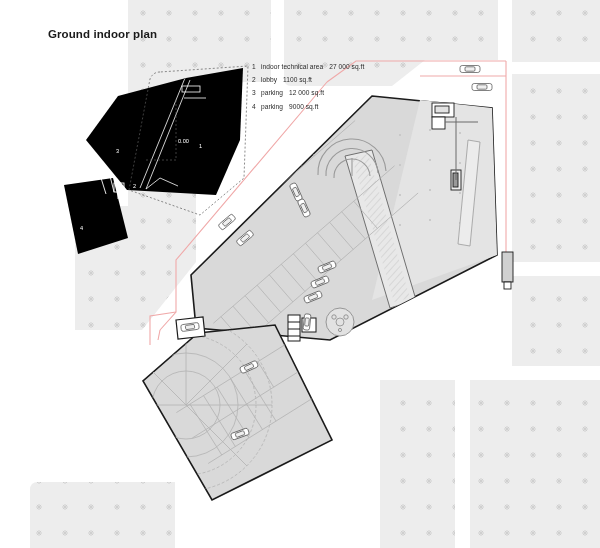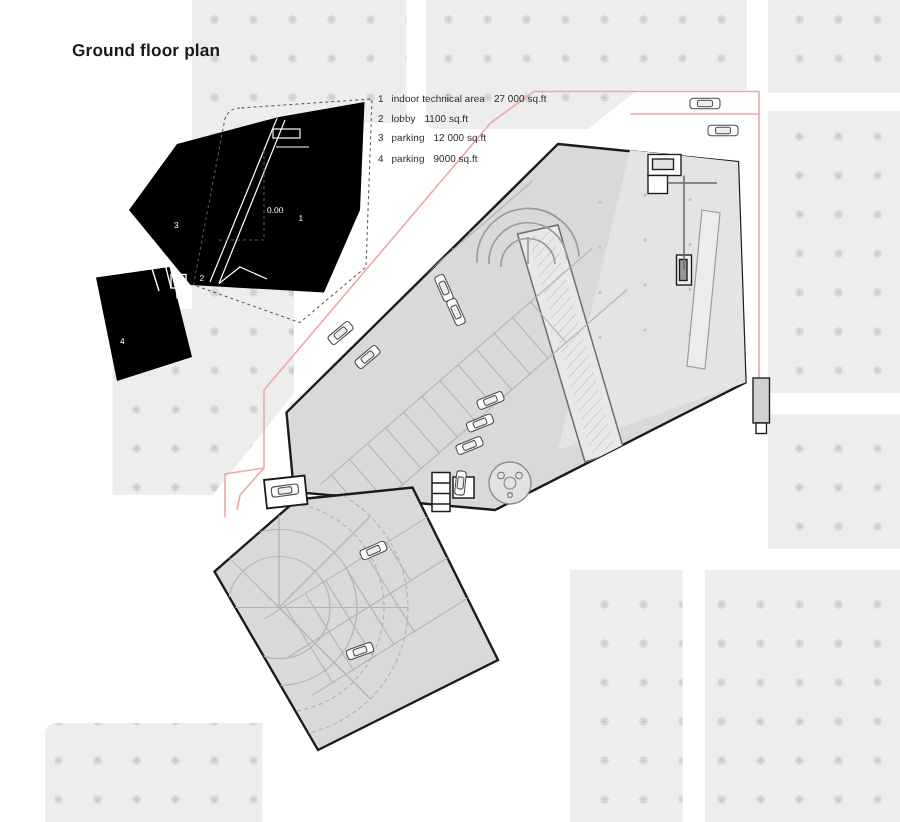--- a/index.html
+++ b/index.html
@@ -302,21 +302,21 @@
         <rect x="-9" y="-3.4" width="18" height="6.8" rx="2.1"></rect>
         <rect x="-4.5" y="-2.1" width="9" height="4.2" rx="1.1" fill="#efefef"></rect>
       </g>
       <g transform="translate(307,322) rotate(-84)">
         <rect x="-8" y="-3.2" width="16" height="6.4" rx="2"></rect>
         <rect x="-4" y="-2" width="8" height="4" rx="1" fill="#efefef"></rect>
       </g>
     </g>
   </svg>
 
-  <div class="ttl">Ground floor plan</div>
+  <div class="ttl">Ground indoor plan</div>
 
   <div class="legend">
     <div class="row">
       <span class="num">1</span>
       <span class="nm">indoor technical area</span>
       <span class="ar">27 000 sq.ft</span>
     </div>
     <div class="row">
       <span class="num">2</span>
       <span class="nm">lobby</span>

